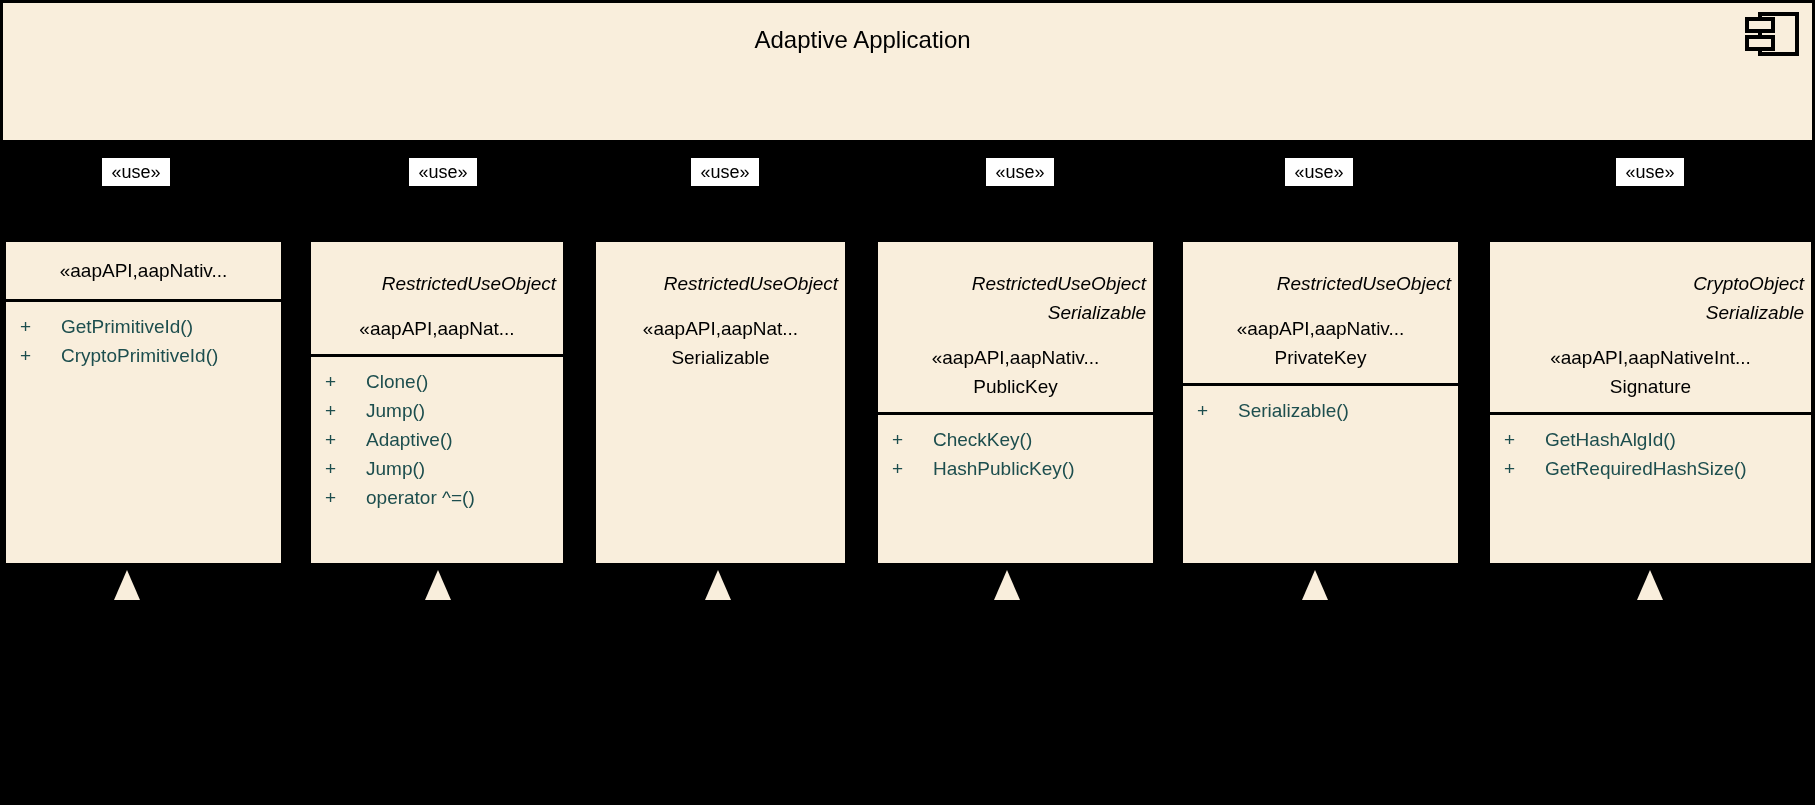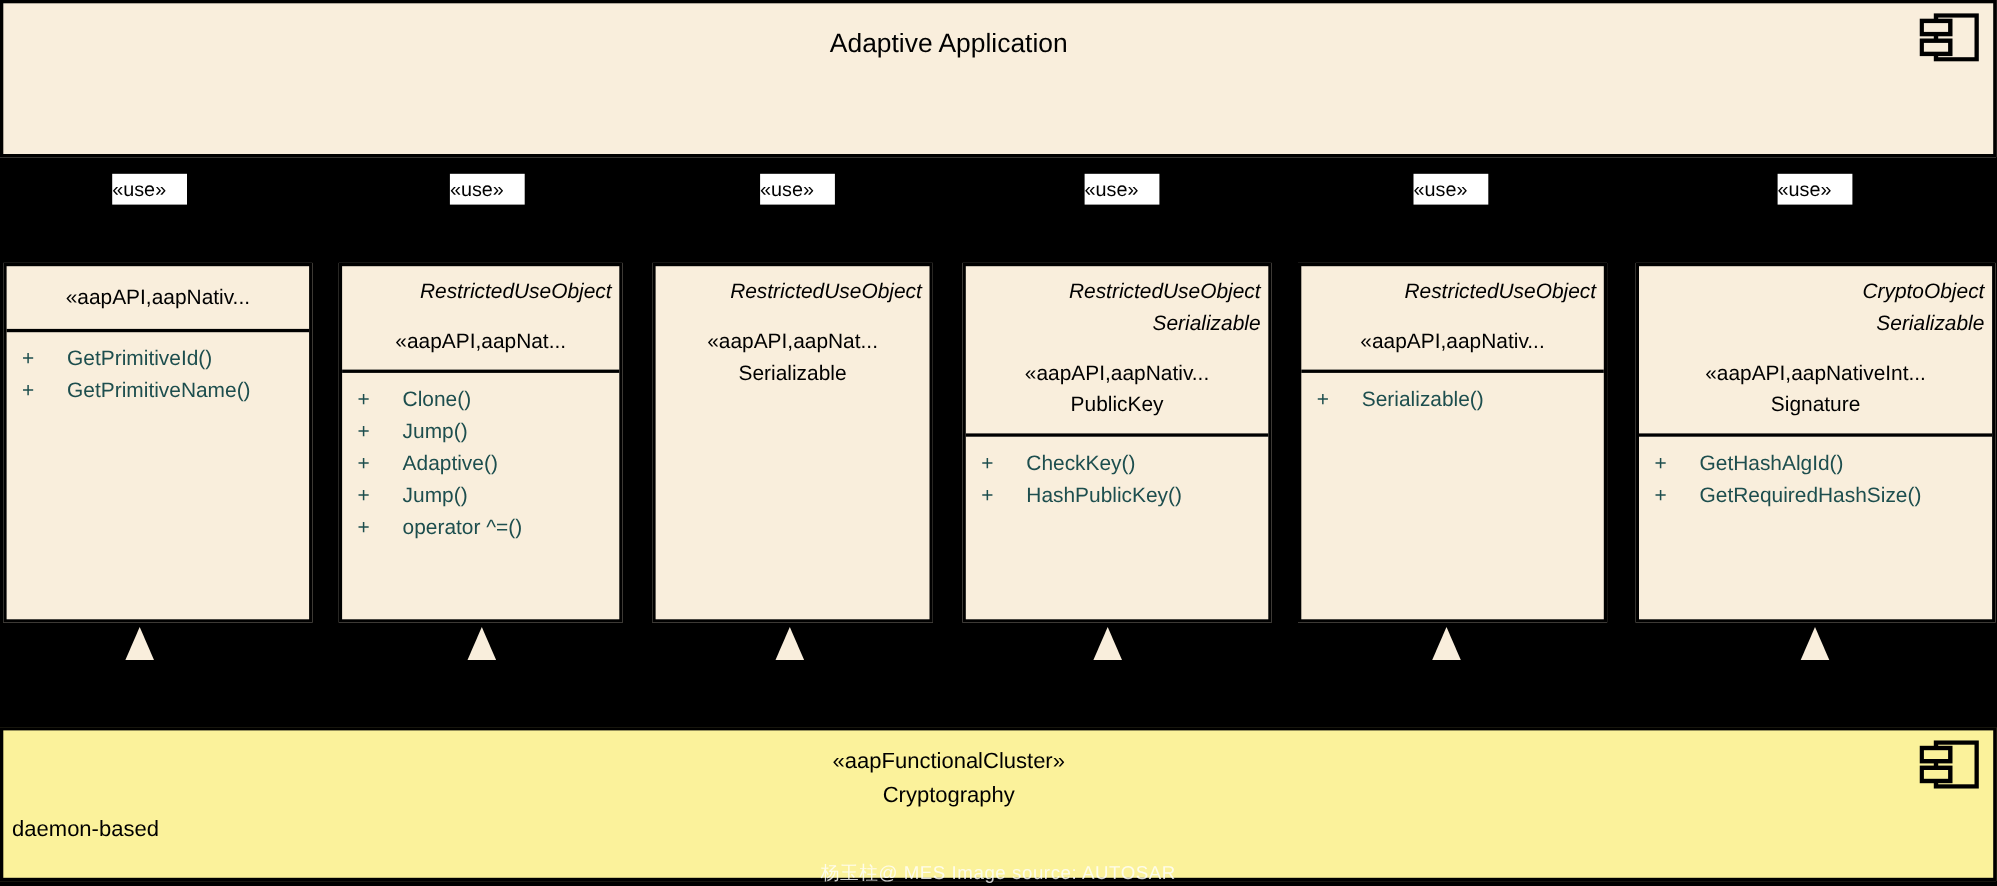--- a/index.html
+++ b/index.html
@@ -20,30 +20,30 @@
     font-size:24px;line-height:30px;
   }
   .comp-icon{position:absolute;right:13px;top:9px;}
   .comp-icon .cbody{fill:none;stroke:#000;stroke-width:4px;}
   .comp-icon .tab{stroke:#000;stroke-width:4px;}
   .icon-cream .tab{fill:var(--box-fill,#f9eedc);}
   .icon-yellow .tab{fill:var(--cluster-fill,#fbf29b);}
   
   .use-chip{
     position:absolute;top:158px;width:68px;height:28px;
-    background:var(--chip-bg,#fff);color:#000;text-align:left;
+    background:var(--chip-bg,#fff);color:#000;text-align:center;
     font-size:18px;line-height:28px;
   }
   
   .cls{
     position:absolute;top:239px;height:327px;box-sizing:border-box;
     background:var(--box-fill,#f9eedc);border:3px solid #000;
     font-size:19px;
   }
-  .cls .hdr{padding-top:9px;}
+  .cls .hdr{padding-top:27px;}
   .cls.no-it .hdr{padding-top:14px;}
   .cls .it{font-style:italic;text-align:right;padding-right:7px;line-height:29px;}
   .cls .gap{height:16px;}
   .cls .st,.cls .nm{text-align:center;line-height:29px;}
   .cls .sep{height:3px;background:#000;margin-top:11px;}
   .cls.no-it .sep{margin-top:14px;}
   .cls .body{padding-top:10px;color:var(--method-color,#1d4e4e);}
   .cls .m{display:flex;line-height:29px;padding-left:14px;}
   .cls .m .v{width:41px;flex:none;}
   
@@ -89,21 +89,21 @@
       <div class="st">«aapAPI,aapNativ...</div>
     </div>
     <div class="sep"></div>
     <div class="body">
       <div class="m">
         <span class="v">+</span>
         <span>GetPrimitiveId()</span>
       </div>
       <div class="m">
         <span class="v">+</span>
-        <span>GetPrimitiveName()</span>
+        <span>CryptoPrimitiveId()</span>
       </div>
     </div>
   </div>
 
   <div class="cls" style="left:308px;width:258px">
     <div class="hdr">
       <div class="it">RestrictedUseObject</div>
       <div class="gap"></div>
       <div class="st">«aapAPI,aapNat...</div>
     </div>
@@ -160,20 +160,21 @@
         <span>HashPublicKey()</span>
       </div>
     </div>
   </div>
 
   <div class="cls" style="left:1180px;width:281px">
     <div class="hdr">
       <div class="it">RestrictedUseObject</div>
       <div class="gap"></div>
       <div class="st">«aapAPI,aapNativ...</div>
+      <div class="nm">PrivateKey</div>
     </div>
     <div class="sep"></div>
     <div class="body">
       <div class="m">
         <span class="v">+</span>
         <span>Serializable()</span>
       </div>
     </div>
   </div>
 
@@ -198,27 +199,14 @@
     </div>
   </div>
 
   <div class="tri" style="left:114px"></div>
   <div class="tri" style="left:425px"></div>
   <div class="tri" style="left:705px"></div>
   <div class="tri" style="left:994px"></div>
   <div class="tri" style="left:1302px"></div>
   <div class="tri" style="left:1637px"></div>
 
-  <div class="component" id="bottom-component">
-    <div class="cluster-text">
-      <div>«aapFunctionalCluster»</div>
-      <div>Cryptography</div>
-    </div>
-    <div class="daemon-note">daemon-based</div>
-    <svg class="comp-icon icon-yellow" width="54" height="44" viewBox="0 0 54 44">
-      <rect class="cbody" x="15" y="2" width="37" height="40"></rect>
-      <rect class="tab" x="2" y="7" width="26" height="12"></rect>
-      <rect class="tab" x="2" y="25" width="26" height="12"></rect>
-    </svg>
-    <div class="watermark">杨玉柱@ MES Image source:  AUTOSAR</div>
-  </div>
 
 </div>
 
 </body></html>

